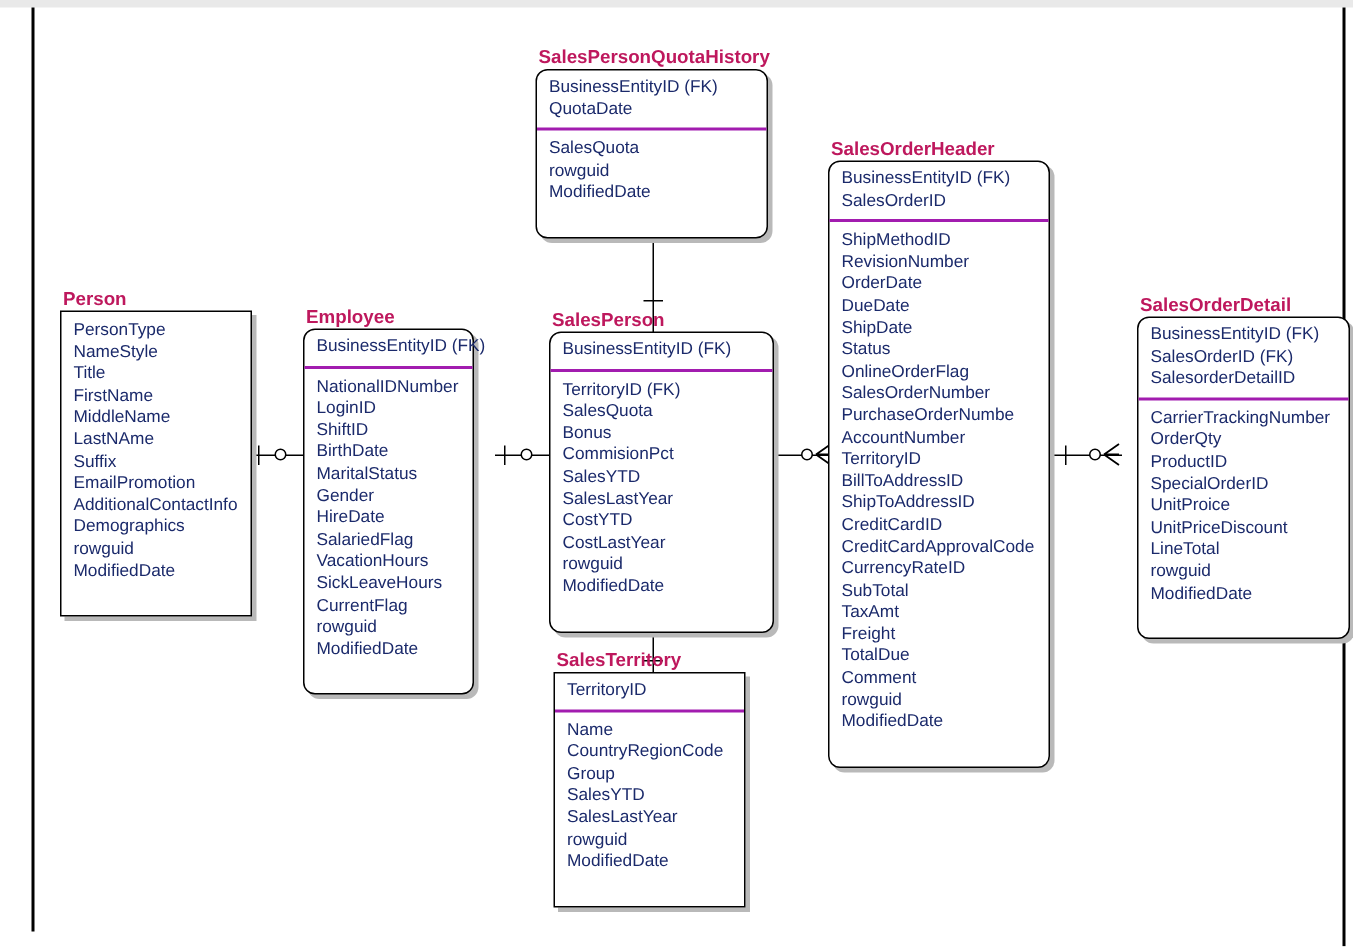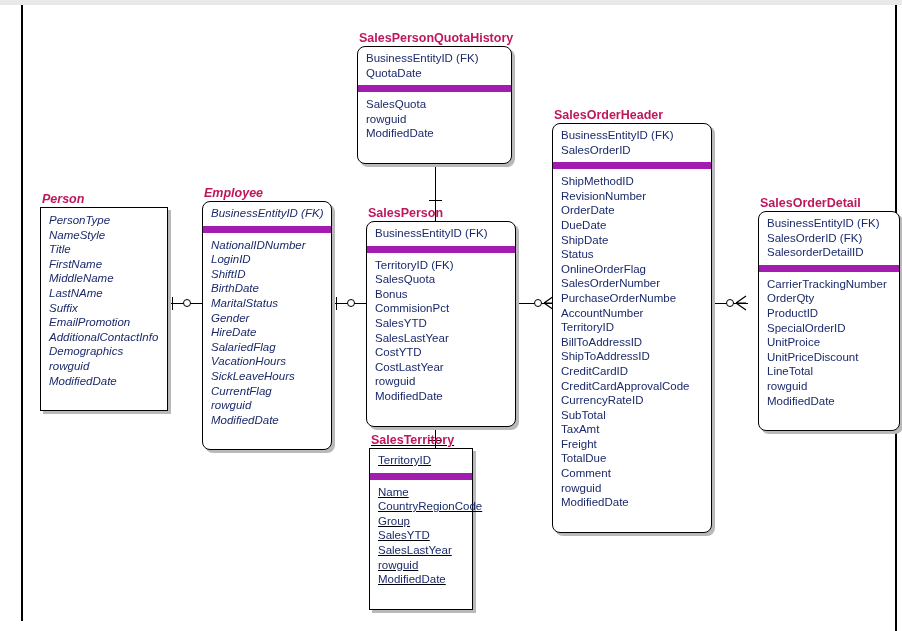--- a/index.html
+++ b/index.html
@@ -54,21 +54,21 @@
   .entity-box {
     position: relative;
     border: 1px solid #000000;
     background: #ffffff;
     box-shadow: 3px 3px 0 0 #b9b9b9;
   }
   .entity-box.rounded { border-radius: 8px; }
   .entity-box.square  { border-radius: 0; }
 
   .key-section {
-    border-bottom: 7px solid #a21caf;
+    border-bottom: 2px solid #a21caf;
     padding: 4px 8px 5px 8px;
   }
   .attr-section {
     padding: 5px 8px 22px 8px;
   }
   .field {
     font-size: 11.5px;
     line-height: 14.6px;
     color: #1b2a6b;
     white-space: nowrap;
@@ -145,41 +145,41 @@
     <path d="M11,1 L1,8 M11,15 L1,8 M11,8 L1,8" stroke="#000" stroke-width="1.2" fill="none"></path>
   </svg>
 
   <div class="line-h" style="left:700px; top:303px; width:48px;"></div>
   <div class="tick-v" style="left:710px; top:297px;"></div>
   <div class="circle" style="left:726px; top:299px;"></div>
   <svg class="crow" width="12" height="16" style="left:735px; top:295px;" viewBox="0 0 12 16">
     <path d="M11,1 L1,8 M11,15 L1,8 M11,8 L1,8" stroke="#000" stroke-width="1.2" fill="none"></path>
   </svg>
 
-  <div class="entity" style="left:40px; top:192px; width:128px;font-style:italic;">
+  <div class="entity" style="left:40px; top:192px; width:128px;">
     <div class="entity-title">Person</div>
     <div class="entity-box square">
       <div class="attr-section">
         <div class="field">PersonType</div>
         <div class="field">NameStyle</div>
         <div class="field">Title</div>
         <div class="field">FirstName</div>
         <div class="field">MiddleName</div>
         <div class="field">LastNAme</div>
         <div class="field">Suffix</div>
         <div class="field">EmailPromotion</div>
         <div class="field">AdditionalContactInfo</div>
         <div class="field">Demographics</div>
         <div class="field">rowguid</div>
         <div class="field">ModifiedDate</div>
       </div>
     </div>
   </div>
 
-  <div class="entity" style="left:202px; top:186px; width:130px;font-style:italic;">
+  <div class="entity" style="left:202px; top:204px; width:114px;">
     <div class="entity-title">Employee</div>
     <div class="entity-box rounded">
       <div class="key-section">
         <div class="field">BusinessEntityID (FK)</div>
       </div>
       <div class="attr-section">
         <div class="field">NationalIDNumber</div>
         <div class="field">LoginID</div>
         <div class="field">ShiftID</div>
         <div class="field">BirthDate</div>
@@ -225,39 +225,39 @@
         <div class="field">QuotaDate</div>
       </div>
       <div class="attr-section">
         <div class="field">SalesQuota</div>
         <div class="field">rowguid</div>
         <div class="field">ModifiedDate</div>
       </div>
     </div>
   </div>
 
-  <div class="entity" style="left:369px; top:433px; width:104px;text-decoration:underline;">
+  <div class="entity" style="left:369px; top:433px; width:128px;">
     <div class="entity-title">SalesTerritory</div>
     <div class="entity-box square">
       <div class="key-section">
         <div class="field">TerritoryID</div>
       </div>
       <div class="attr-section">
         <div class="field">Name</div>
         <div class="field">CountryRegionCode</div>
         <div class="field">Group</div>
         <div class="field">SalesYTD</div>
         <div class="field">SalesLastYear</div>
         <div class="field">rowguid</div>
         <div class="field">ModifiedDate</div>
       </div>
     </div>
   </div>
 
-  <div class="entity" style="left:552px; top:108px; width:160px;">
+  <div class="entity" style="left:552px; top:92px; width:148px;">
     <div class="entity-title">SalesOrderHeader</div>
     <div class="entity-box rounded">
       <div class="key-section">
         <div class="field">BusinessEntityID (FK)</div>
         <div class="field">SalesOrderID</div>
       </div>
       <div class="attr-section">
         <div class="field">ShipMethodID</div>
         <div class="field">RevisionNumber</div>
         <div class="field">OrderDate</div>

